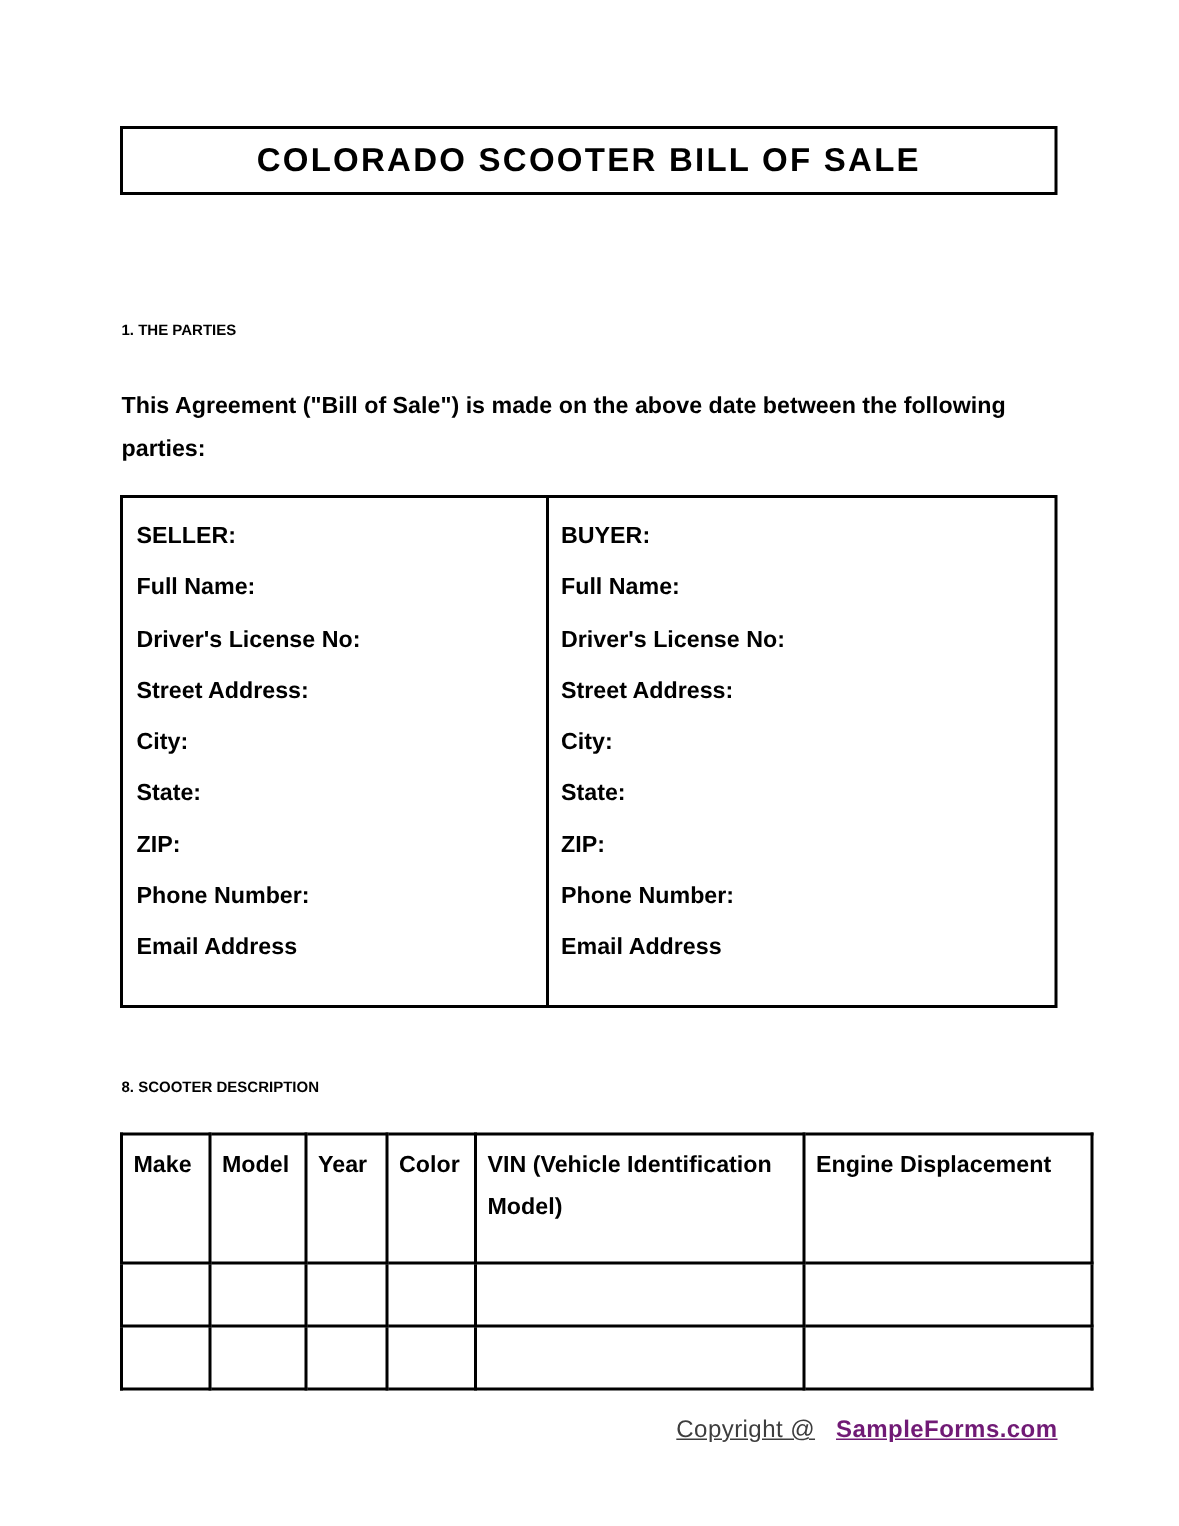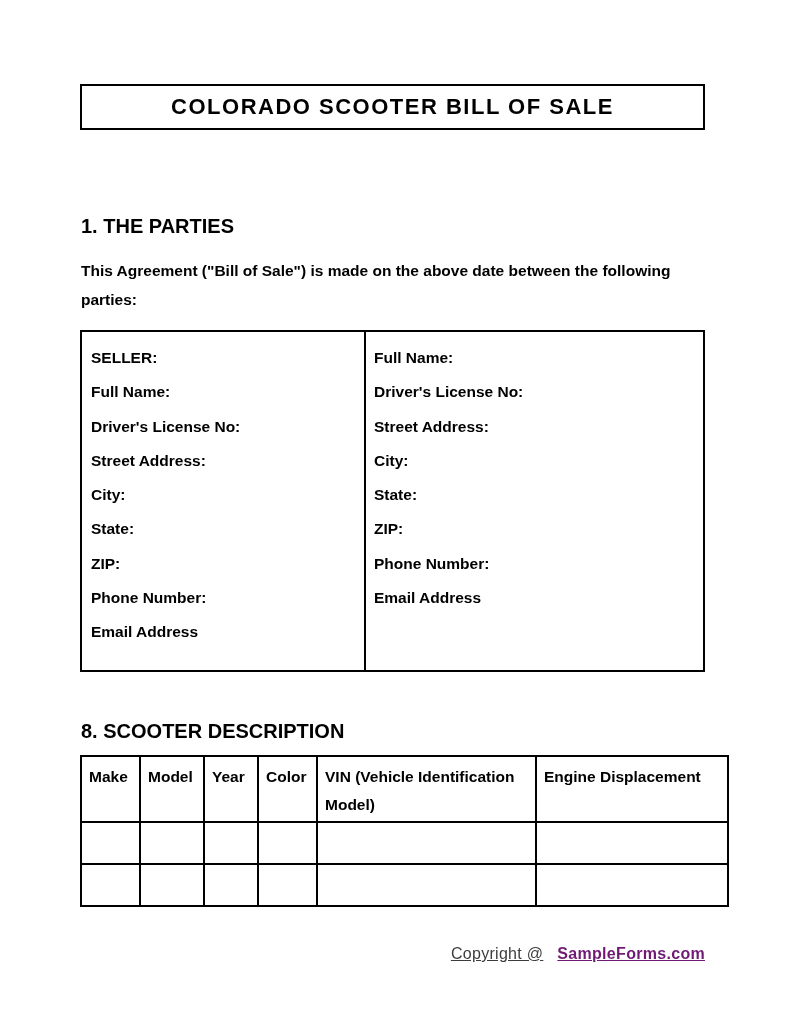--- a/index.html
+++ b/index.html
@@ -13,21 +13,21 @@
     position:absolute; left:80px; top:84px; width:621px; height:42px;
     border:2px solid #000; display:flex; align-items:center; justify-content:center;
   }
   .title-box h1 { margin:0; font-size:22px; font-weight:700; letter-spacing:1.5px; white-space:nowrap; }
 
   
   .date-line { position:absolute; left:81px; top:166px; font-size:15.5px; font-weight:700; white-space:nowrap; }
   .date-line .blank { letter-spacing:0.5px; }
 
   
-  .sec-heading { position:absolute; left:81px; margin:0; font-size:20px; font-weight:700; }
+  .sec-heading { position:absolute; left:81px; margin:0; font-size:10px; font-weight:700; }
   .sec-heading.one { top:215px; }
   .sec-heading.two { top:720px; }
 
   .intro {
     position:absolute; left:81px; top:257px; width:620px; margin:0;
     font-size:15.5px; font-weight:700; line-height:28.5px;
   }
 
   
   .parties-table {
@@ -43,21 +43,21 @@
   
   .scooter-table {
     position:absolute; left:80px; top:755px; border-collapse:collapse;
     font-size:15.5px; font-weight:700; table-layout:fixed;
   }
   .scooter-table th, .scooter-table td { border:2px solid #000; }
   .scooter-table th {
     text-align:left; vertical-align:top; padding:6px 6px 0 7px;
     font-weight:700; line-height:28px;
   }
-  .scooter-table thead tr { height:66px; }
+  .scooter-table thead tr { height:86px; }
   .scooter-table tbody tr { height:42px; }
 
   
   .footer {
     position:absolute; left:80px; top:945px; width:625px; text-align:right;
     font-size:16px; color:#3d3d3d; letter-spacing:0.3px;
   }
   .footer .prefix { margin-right:14px;text-decoration:underline; }
   .footer a { font-weight:700; text-decoration:underline; cursor:pointer; }
 </style>
@@ -81,20 +81,21 @@
       <div class="line">Full Name:</div>
       <div class="line">Driver's License No:</div>
       <div class="line">Street Address:</div>
       <div class="line">City:</div>
       <div class="line">State:</div>
       <div class="line">ZIP:</div>
       <div class="line">Phone Number:</div>
       <div class="line">Email Address</div>
     </div>
     <div class="party-cell buyer">
+      <div class="line">BUYER:</div>
       <div class="line">Full Name:</div>
       <div class="line">Driver's License No:</div>
       <div class="line">Street Address:</div>
       <div class="line">City:</div>
       <div class="line">State:</div>
       <div class="line">ZIP:</div>
       <div class="line">Phone Number:</div>
       <div class="line">Email Address</div>
     </div>
   </div>

